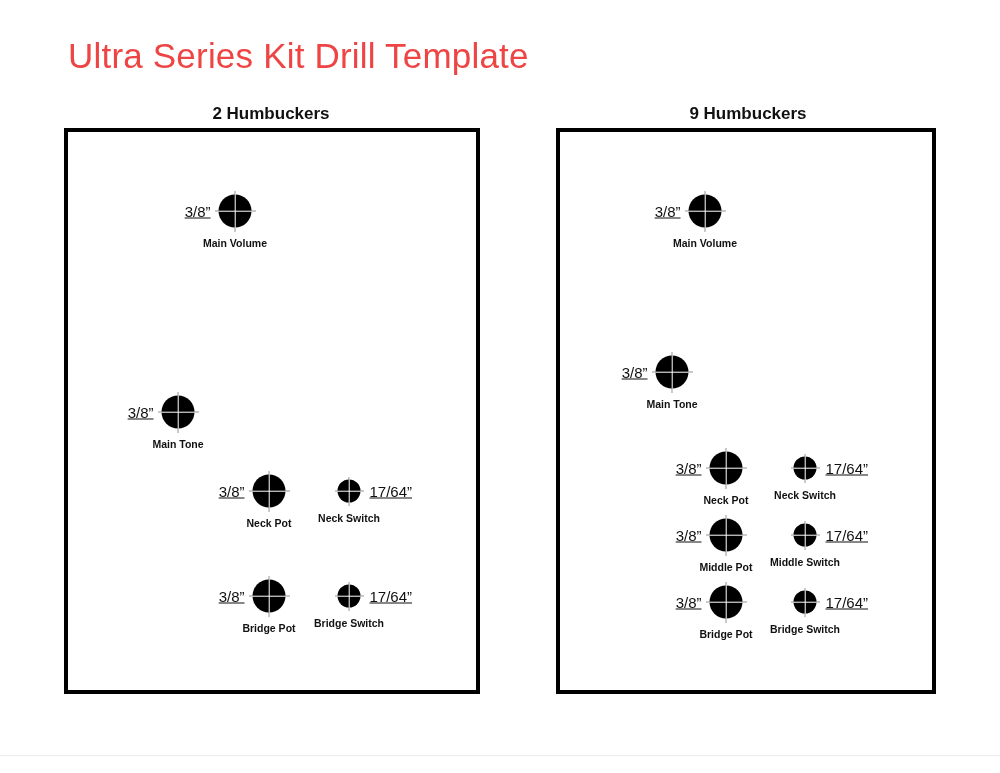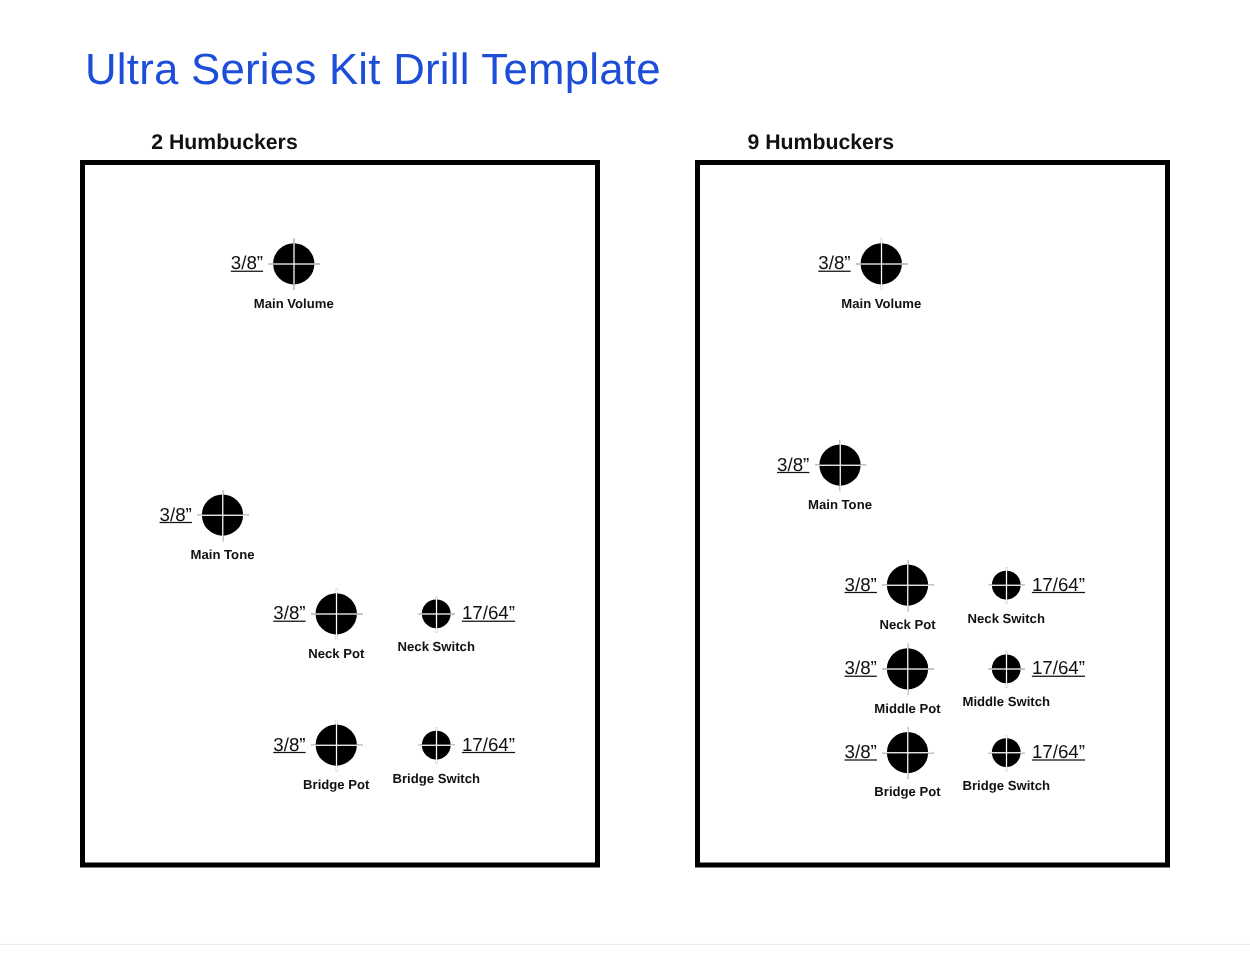--- a/index.html
+++ b/index.html
@@ -23,31 +23,31 @@
   }
 
   
   .doc-title {
     position: absolute;
     left: 68px;
     top: 36px;
     font-size: 35px;
     font-weight: 400;
     letter-spacing: 0.2px;
-    color: #1d4ed8;
+    color: #ef4444;
     white-space: nowrap;
   }
 
   
   .panel-heading {
     position: absolute;
     font-size: 17px;
     font-weight: 600;
     color: #111111;
-    text-align: left;
+    text-align: center;
     white-space: nowrap;
   }
 
   
   .panel {
     position: absolute;
     background: #ffffff;
     border: 4px solid #000000;
     box-sizing: border-box;
   }

